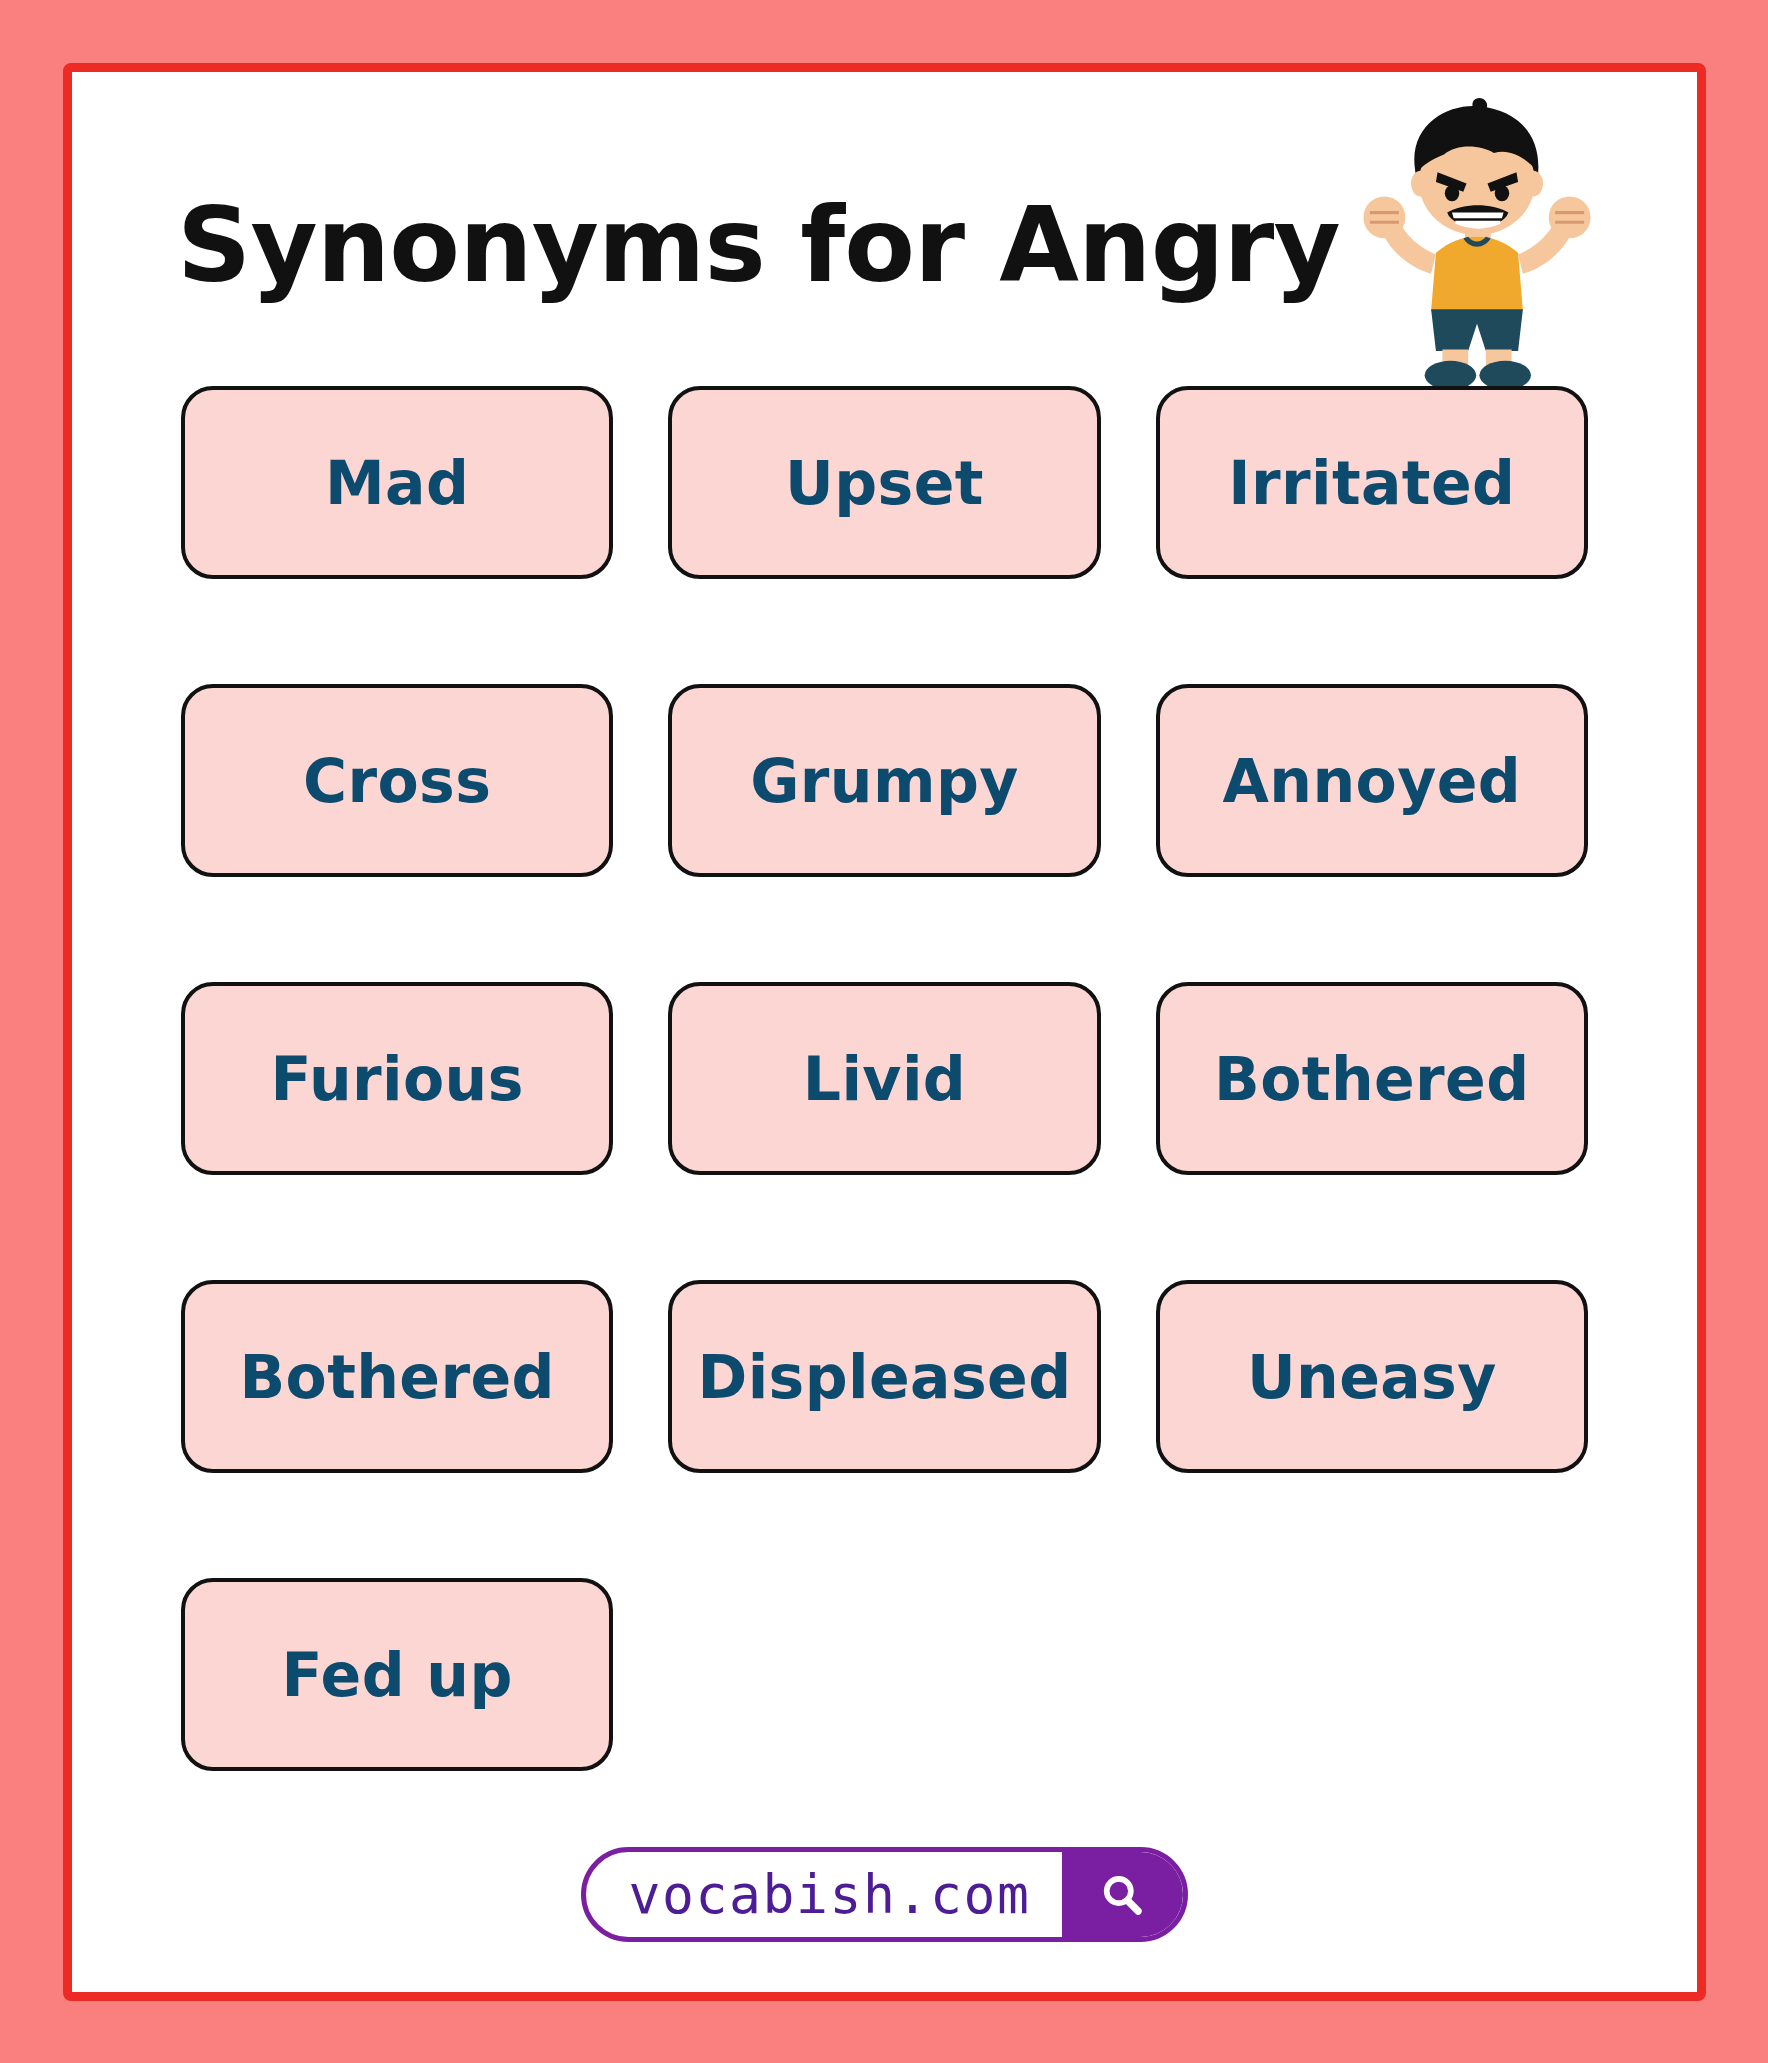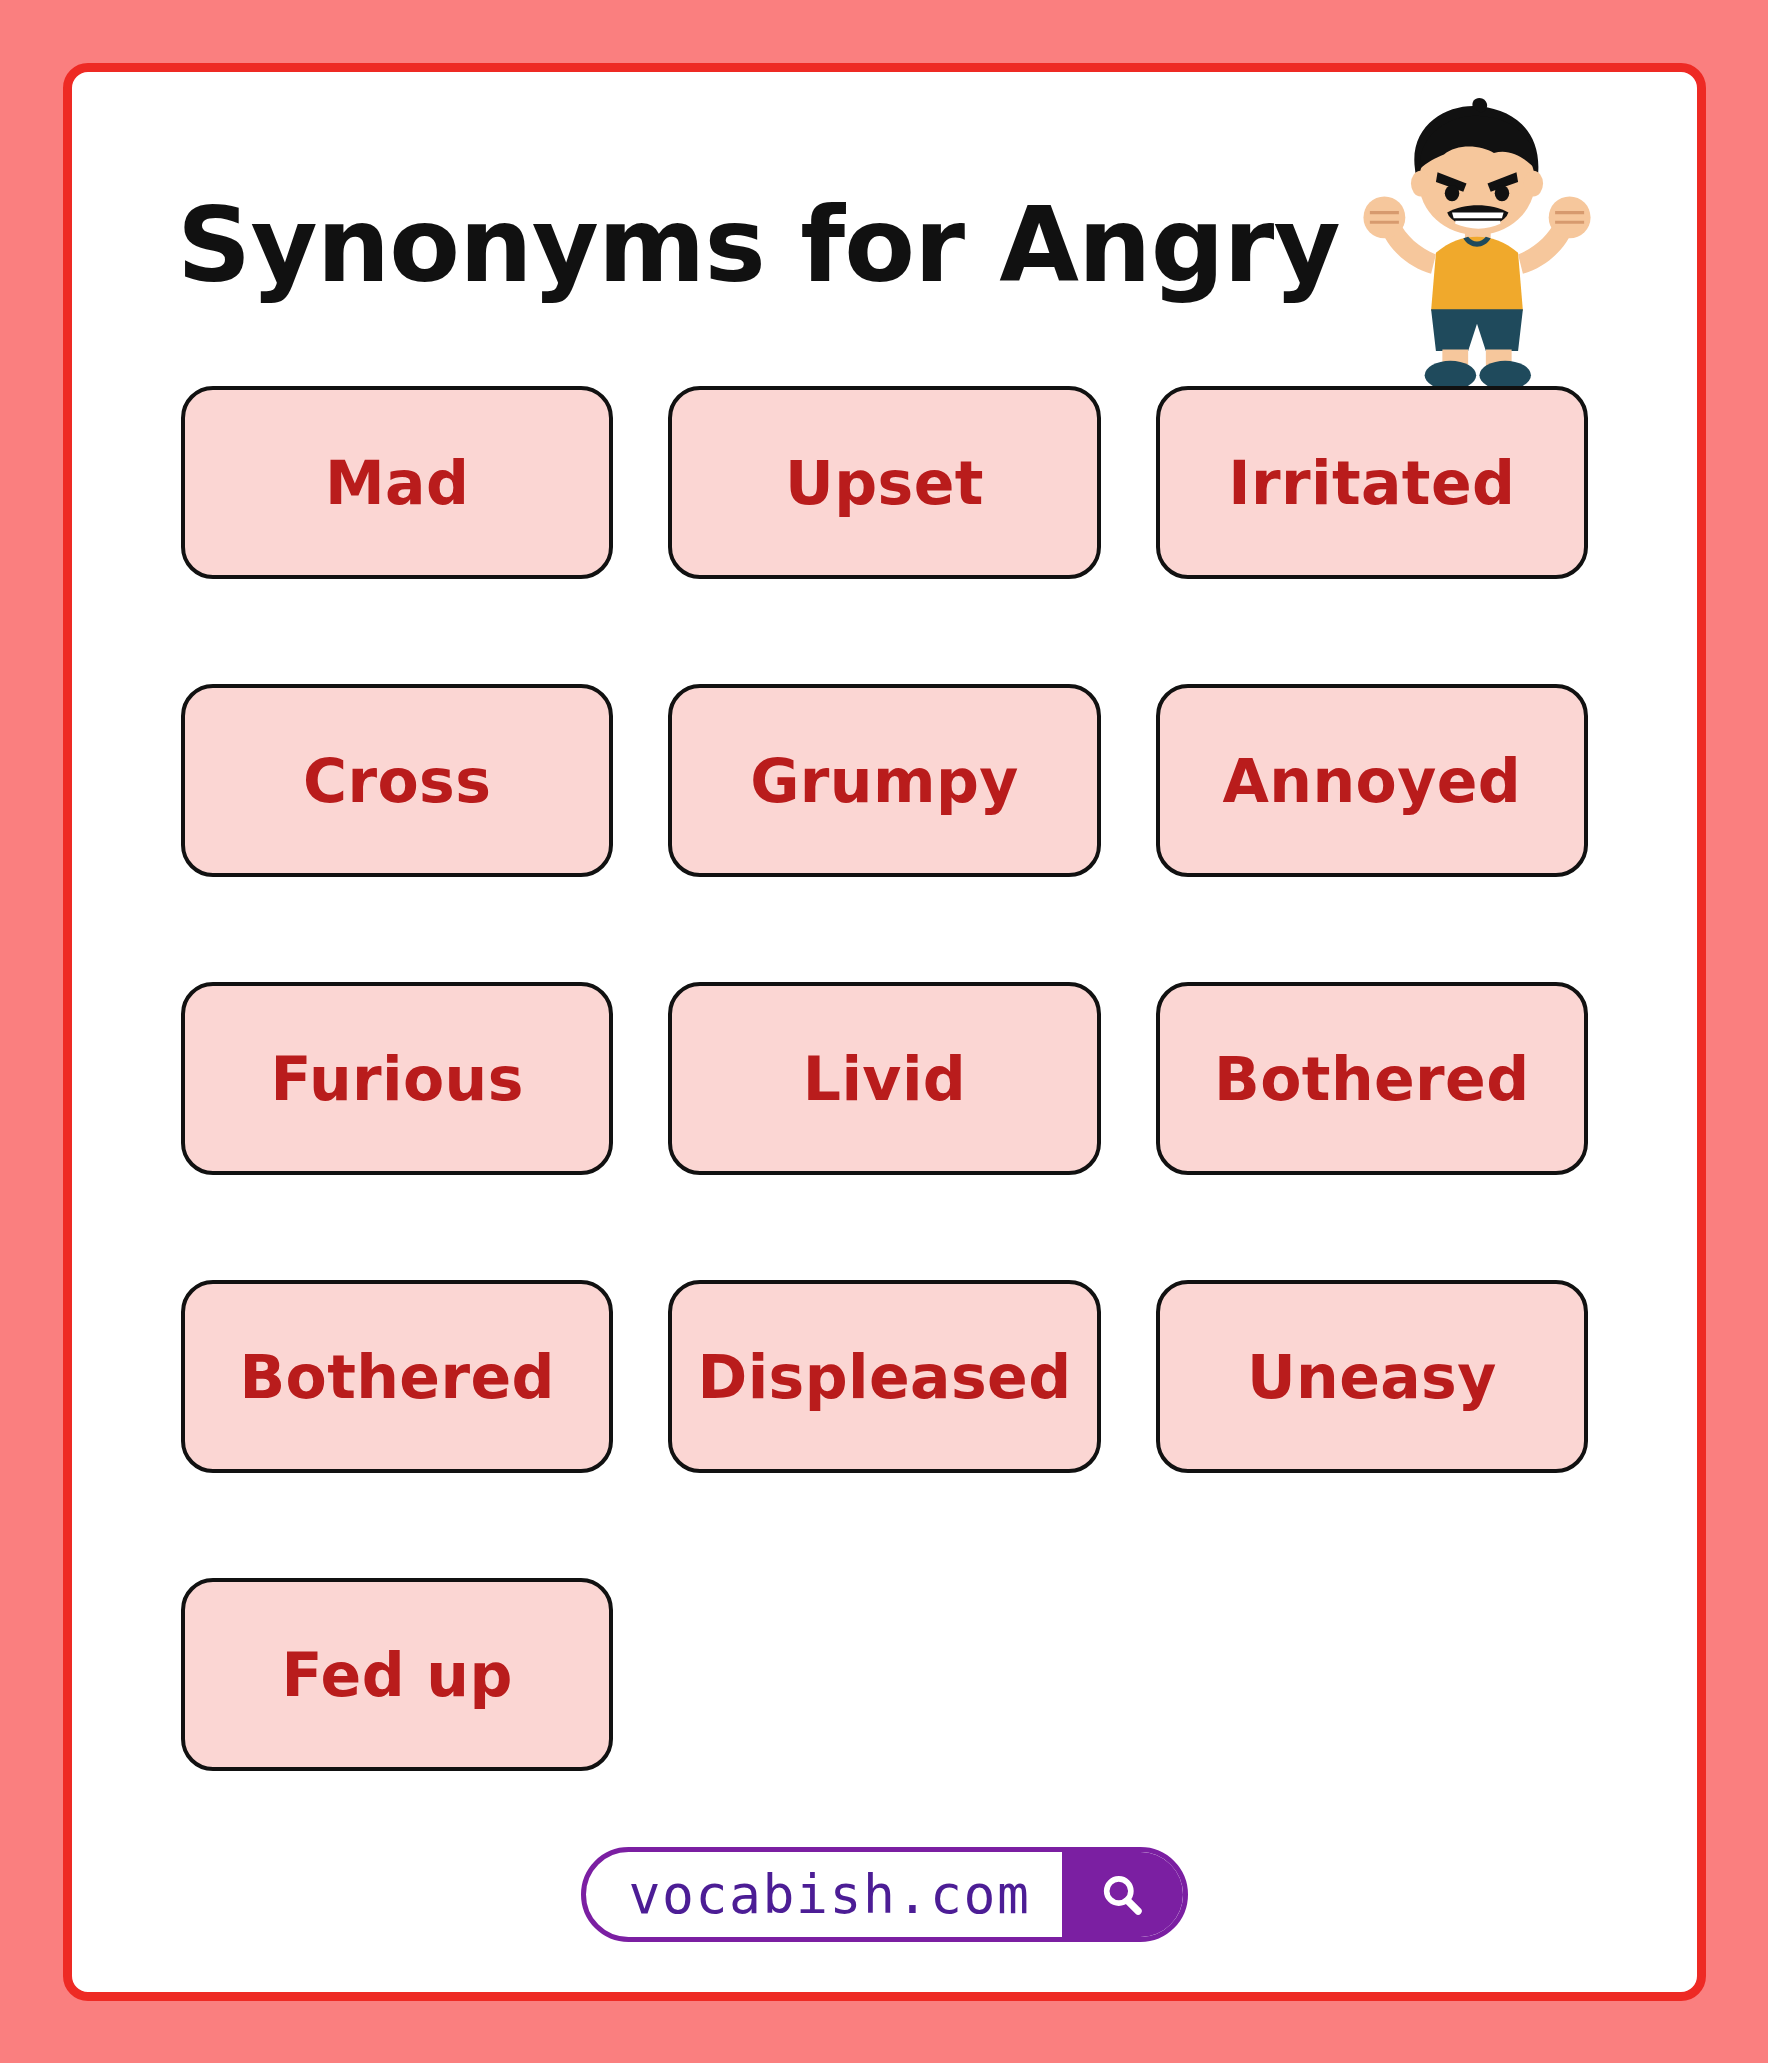--- a/index.html
+++ b/index.html
@@ -15,21 +15,21 @@
   }
 
   .poster {
     position: absolute;
     left: 63px;
     top: 63px;
     width: 1643px;
     height: 1938px;
     background: #ffffff;
     border: 9px solid #ee2a24;
-    border-radius: 25px;
+    border-radius: 8px;
     box-sizing: border-box;
   }
 
   .header {
     position: relative;
     height: 266px;
   }
 
   .title {
     position: absolute;
@@ -72,21 +72,21 @@
     border-radius: 32px;
     display: flex;
     align-items: center;
     justify-content: center;
     text-align: center;
     box-sizing: border-box;
   }
   .word-card span {
     font-size: 60px;
     font-weight: 800;
-    color: #b91c1c;
+    color: #0c4a6e;
     font-family: "DejaVu Sans", sans-serif;
     letter-spacing: 0.4px;
   }
 
   
   .footer {
     position: absolute;
     left: 0;
     right: 0;
     bottom: 50px;

